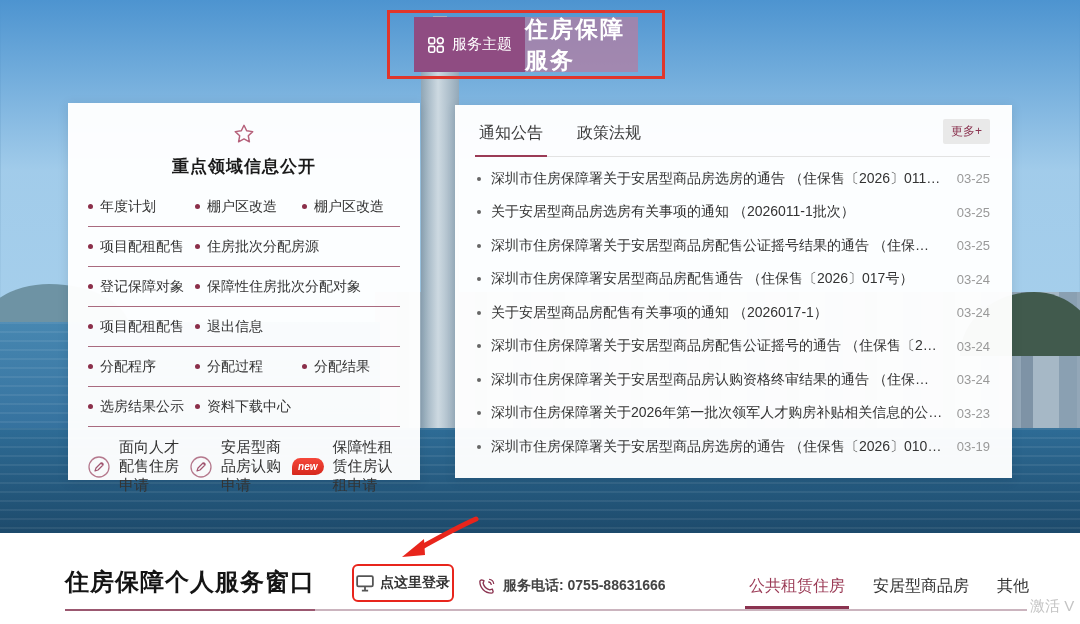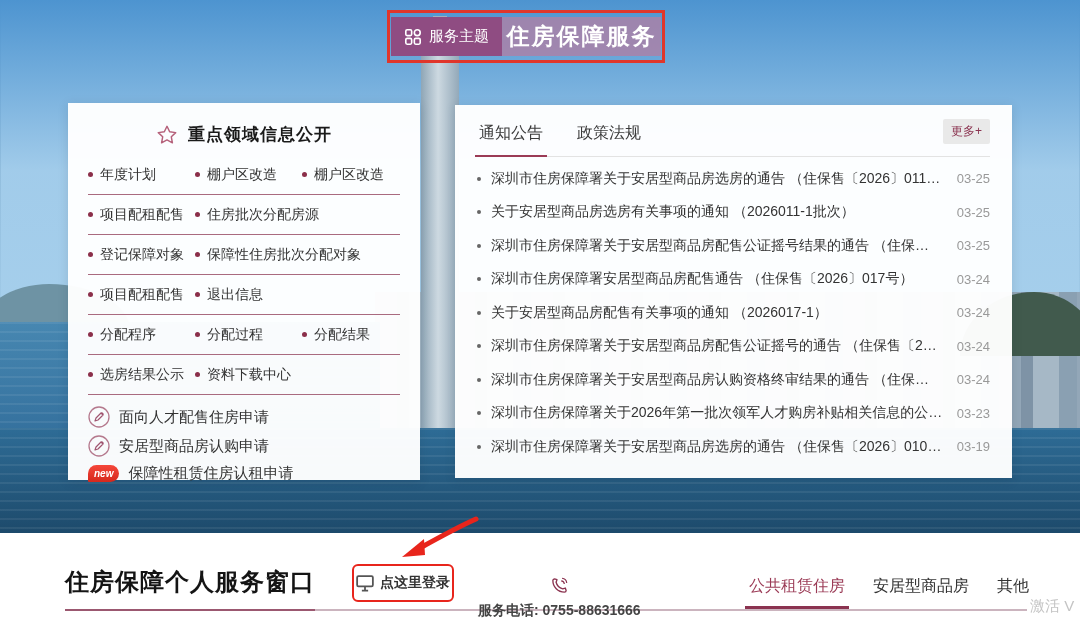--- a/index.html
+++ b/index.html
@@ -19,36 +19,36 @@
     border-radius:55% 45% 0 0/100% 85% 0 0;}
   .bg-tower{position:absolute;left:421px;top:46px;width:38px;height:487px;
     background:linear-gradient(90deg,#8fa6b6,#cdd9e1 45%,#93a9b9);}
   .bg-tower::before{content:'';position:absolute;top:-30px;left:12px;width:14px;height:30px;background:#9db2c1;}
   .bg-sea-upper-left{position:absolute;left:0;top:322px;width:380px;height:120px;background:linear-gradient(180deg,#4787b1,#336f9c);}
   .bg-sea{position:absolute;left:0;top:428px;width:1080px;height:105px;background:linear-gradient(180deg,#2e6c96,#1d4a6b);}
   .bg-sea::before,.bg-sea-upper-left::before{content:'';position:absolute;inset:0;
     background:repeating-linear-gradient(180deg,rgba(255,255,255,.07) 0 2px,transparent 2px 9px);}
 
   
-  .badge-frame{position:absolute;left:387px;top:10px;width:278px;height:53px;border:3px solid #e0362b;
-    padding:4px 1px;display:flex;}
+  .badge-frame{position:absolute;left:387px;top:10px;width:278px;height:69px;border:3px solid #e0362b;
+    padding:4px 24px;display:flex;}
   .badge-inner{flex:1;display:flex;align-items:stretch;}
   .badge-chip{background:#8f4c82;display:flex;align-items:center;gap:7px;padding:0 13px;color:#fff;font-size:15px;}
   .badge-title-area{flex:1;background:rgba(173,128,166,.82);display:flex;align-items:center;justify-content:center;}
   .badge-title{color:#fff;font-size:23px;font-weight:bold;letter-spacing:2px;}
 
   
   .left-panel{position:absolute;left:68px;top:103px;width:352px;height:377px;
     background:rgba(255,255,255,.97);box-shadow:0 2px 10px rgba(30,50,70,.15);padding:12px 20px 0;}
-  .lp-title-row{display:flex;align-items:center;justify-content:center;gap:10px;padding:8px 0 9px;}
+  .lp-title-row{display:flex;align-items:center;justify-content:center;gap:10px;padding:8px 0 9px;flex-direction:column;}
   .lp-title{font-size:17px;font-weight:bold;color:#1a1a1a;letter-spacing:1px;}
   .link-row{display:flex;align-items:center;min-height:40px;border-bottom:1px solid #a96a7f;}
   .link-item{display:flex;align-items:center;gap:7px;min-width:107px;padding-right:4px;font-size:14px;color:#333;cursor:pointer;white-space:nowrap;}
   .dot{width:5px;height:5px;border-radius:50%;background:#8b2f4a;flex:none;}
-  .apply-section{padding-top:11px;display:flex;flex-direction:column;gap:7px;}
+  .apply-section{padding-top:11px;display:flex;gap:7px;}
   .apply-item{display:flex;align-items:center;gap:9px;font-size:15px;color:#333;cursor:pointer;}
   .circle-icon{flex:none;display:inline-flex;}
   .new-badge{display:none;position:relative;background:linear-gradient(#f5473a,#d6281c);color:#fff;
     font-style:italic;font-weight:bold;font-size:10px;padding:3px 6px;border-radius:9px 9px 9px 1px;}
   .apply-item.new .new-badge{display:inline-block;}
 
   
   .right-panel{position:absolute;left:455px;top:105px;width:557px;height:373px;
     background:rgba(255,255,255,.97);box-shadow:0 2px 10px rgba(30,50,70,.15);padding:12px 22px 6px;}
   .rp-header{display:flex;align-items:center;border-bottom:1px solid #e3e3e3;}
@@ -65,21 +65,21 @@
 
   
   .bottom-bar{position:absolute;left:0;top:533px;width:1080px;height:91px;background:#fff;}
   .bb-title{position:absolute;left:65px;top:33px;font-size:24px;font-weight:bold;color:#141414;letter-spacing:1px;}
   .bb-underline{position:absolute;left:65px;top:76px;width:962px;height:2px;
     background:linear-gradient(90deg,#9b5870 0 26%,#cbb4be 26%);}
   .login-btn{position:absolute;left:352px;top:31px;width:102px;height:38px;border:2px solid #e8251c;border-radius:6px;
     background:#fff;display:flex;align-items:center;justify-content:center;gap:6px;
     font-size:14px;font-weight:bold;color:#333;cursor:pointer;}
   .phone-row{position:absolute;left:478px;top:44px;display:flex;align-items:center;gap:8px;
-    font-size:14px;font-weight:bold;color:#444;flex-direction:column;}
+    font-size:14px;font-weight:bold;color:#444;}
   .bb-tabs{position:absolute;left:737px;top:43px;display:flex;gap:28px;}
   .bb-tab{position:relative;font-size:16px;color:#333;cursor:pointer;white-space:nowrap;}
   .bb-tab.active{color:#9b3b56;margin-left:12px;}
   .bb-tab.active::after{content:'';position:absolute;left:-4px;right:-4px;bottom:-12px;height:3px;background:#8b3350;}
   .watermark{position:absolute;left:1030px;top:597px;font-size:15px;color:#c4c4c4;white-space:nowrap;}
 
   .arrow-annotation{position:absolute;left:388px;top:514px;width:95px;height:55px;}
 </style>
 </head>
 <body>

